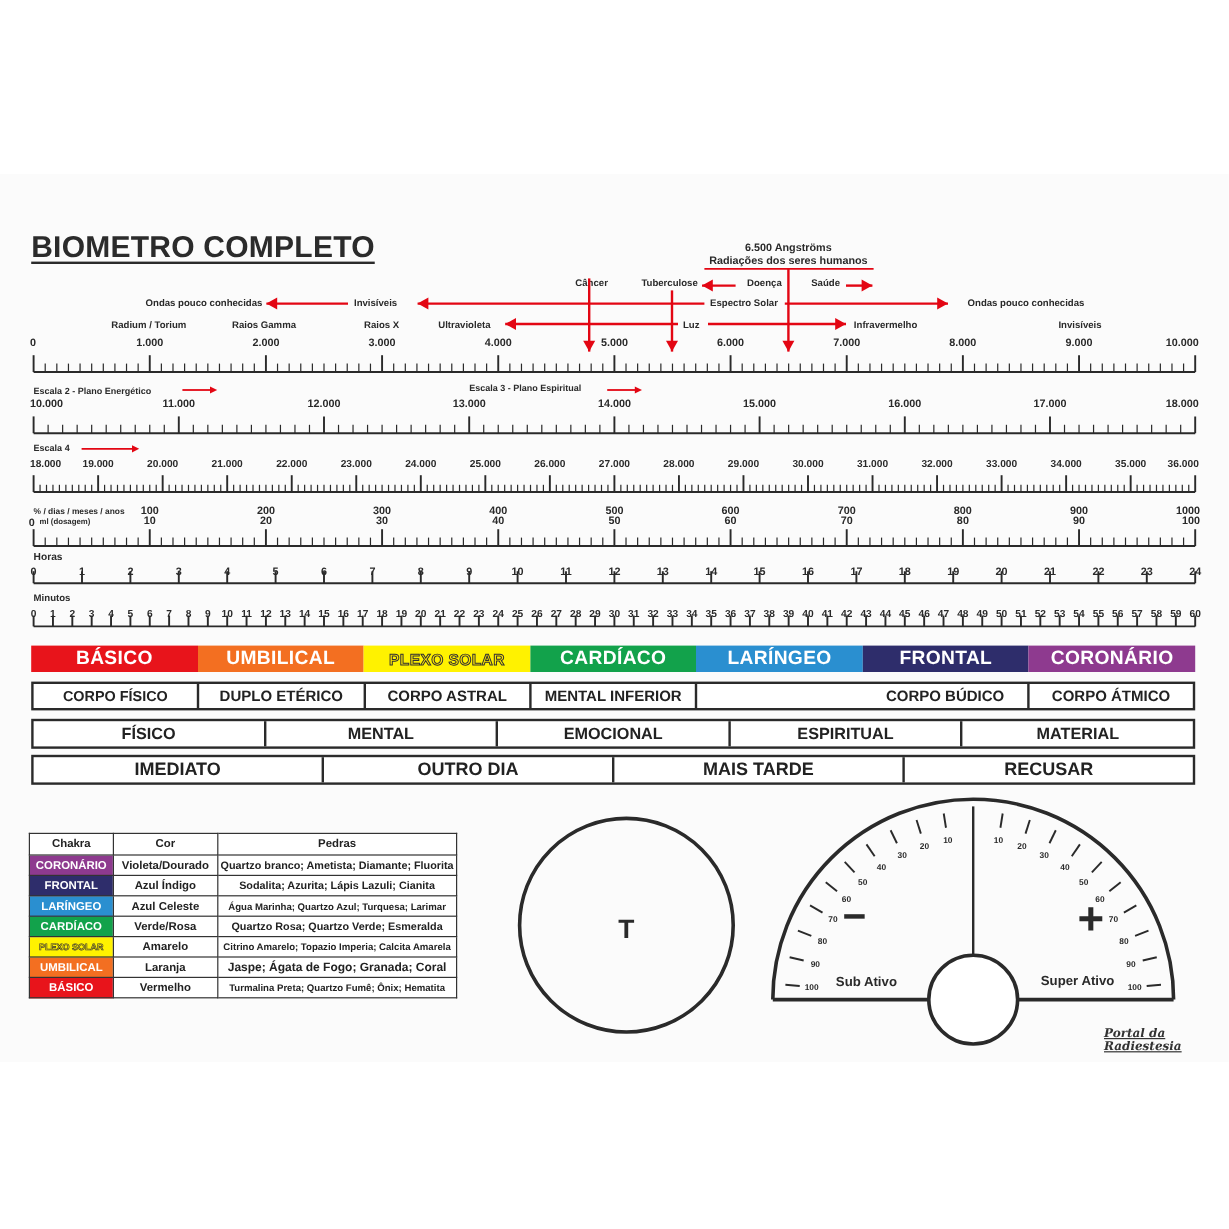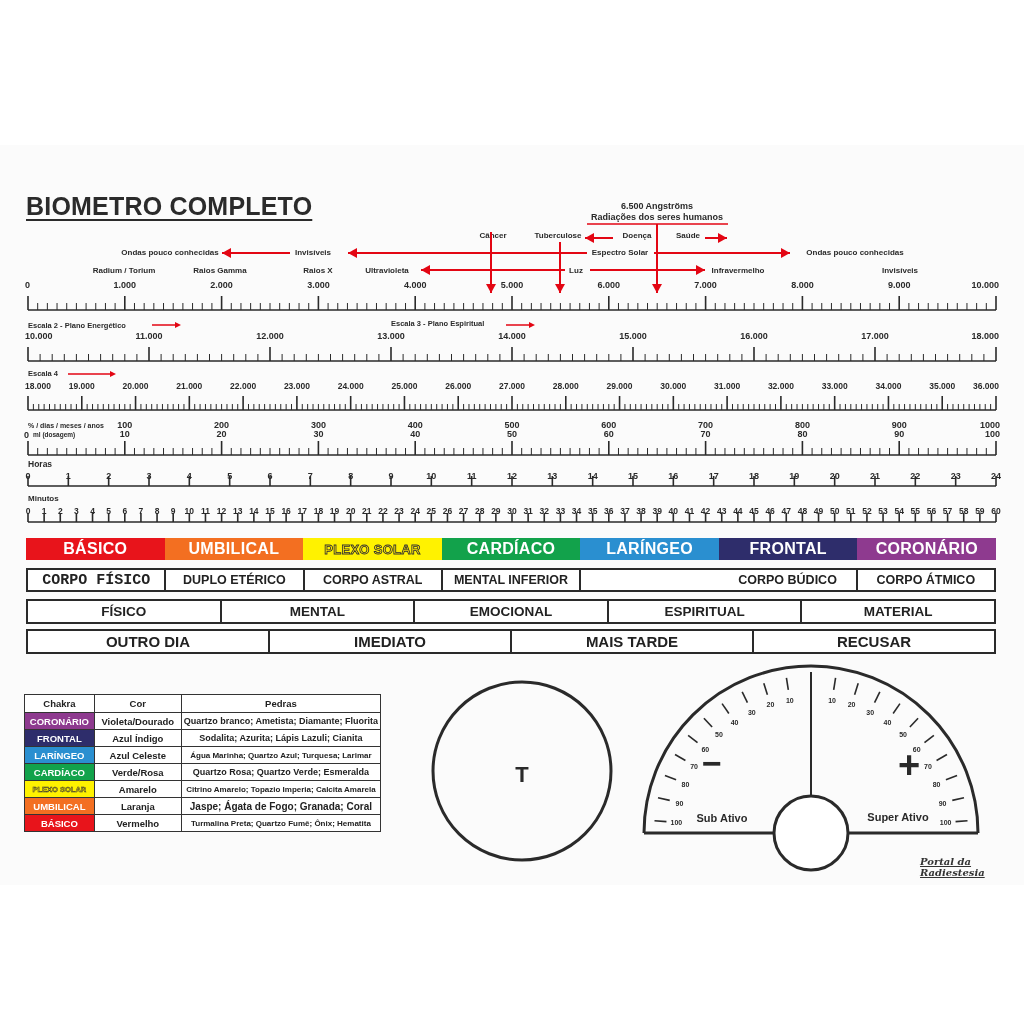--- a/index.html
+++ b/index.html
@@ -790,40 +790,40 @@
     <div class="chakra-cell" style="background: rgb(232, 20, 27);">BÁSICO</div>
     <div class="chakra-cell" style="background: rgb(243, 111, 33);">UMBILICAL</div>
     <div class="chakra-cell outline-yellow" style="background: rgb(255, 242, 0); font-size: 13px;">PLEXO SOLAR</div>
     <div class="chakra-cell" style="background: rgb(18, 162, 75);">CARDÍACO</div>
     <div class="chakra-cell" style="background: rgb(42, 143, 208);">LARÍNGEO</div>
     <div class="chakra-cell" style="background: rgb(46, 45, 107);">FRONTAL</div>
     <div class="chakra-cell" style="background: rgb(142, 58, 143);">CORONÁRIO</div>
   </div>
 
 <div class="boxrow" id="bodies-row" style="top:568px;height:24px;">
-    <div class="boxcell" style="font-size: 15px; font-family: Liberation Mono, monospace;">CORPO FÍSICO</div>
+    <div class="boxcell" style="font-size: 12px;">CORPO FÍSICO</div>
     <div class="boxcell" style="font-size: 12.5px;">DUPLO ETÉRICO</div>
     <div class="boxcell" style="font-size: 12.5px;">CORPO ASTRAL</div>
     <div class="boxcell" style="font-size: 12.5px;">MENTAL INFERIOR</div>
     <div class="boxcell" style="font-size: 12.5px; margin-top: 46px;">MENTAL SUPERIOR</div>
     <div class="boxcell" style="font-size: 12.5px;">CORPO BÚDICO</div>
     <div class="boxcell" style="font-size: 12.5px;">CORPO ÁTMICO</div>
   </div>
 
 <div class="boxrow" id="planes-row" style="top:599px;height:25px;">
     <div class="boxcell" style="font-size: 13.5px;">FÍSICO</div>
     <div class="boxcell" style="font-size: 13.5px;">MENTAL</div>
     <div class="boxcell" style="font-size: 13.5px;">EMOCIONAL</div>
     <div class="boxcell" style="font-size: 13.5px;">ESPIRITUAL</div>
     <div class="boxcell" style="font-size: 13.5px;">MATERIAL</div>
   </div>
 
 <div class="boxrow" id="time-row" style="top:629px;height:25px;">
+    <div class="boxcell" style="font-size: 15px;">IMEDIATO</div>
     <div class="boxcell" style="font-size: 15px;">OUTRO DIA</div>
-    <div class="boxcell" style="font-size: 15px;">IMEDIATO</div>
     <div class="boxcell" style="font-size: 15px;">MAIS TARDE</div>
     <div class="boxcell" style="font-size: 15px;">RECUSAR</div>
   </div>
 
 <table class="chakra-table">
   <thead>
     <tr>
       <th style="width:66px;">Chakra</th>
       <th style="width:84px;">Cor</th>
       <th>Pedras</th>

